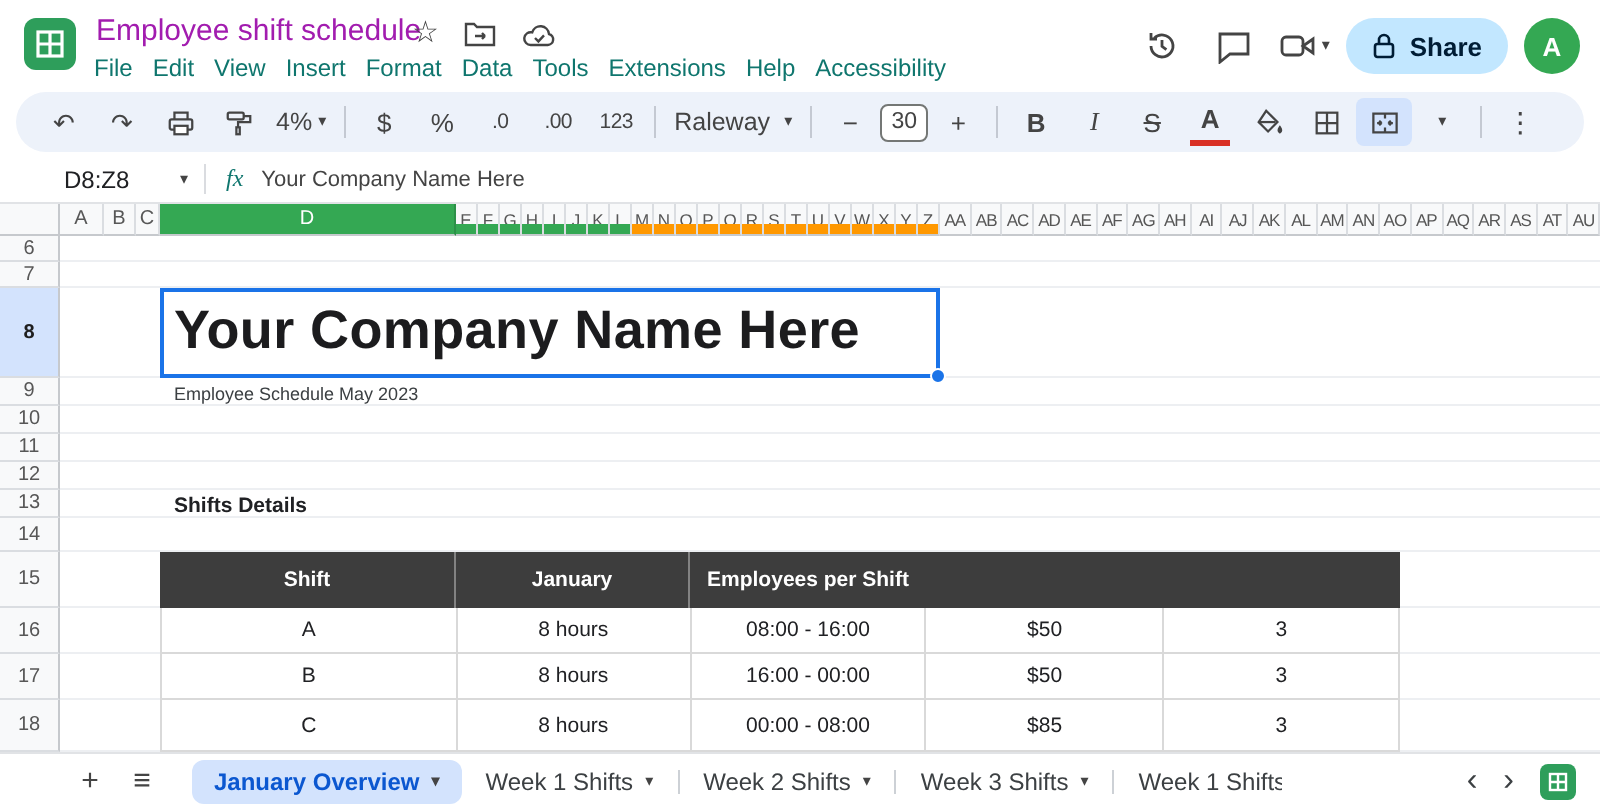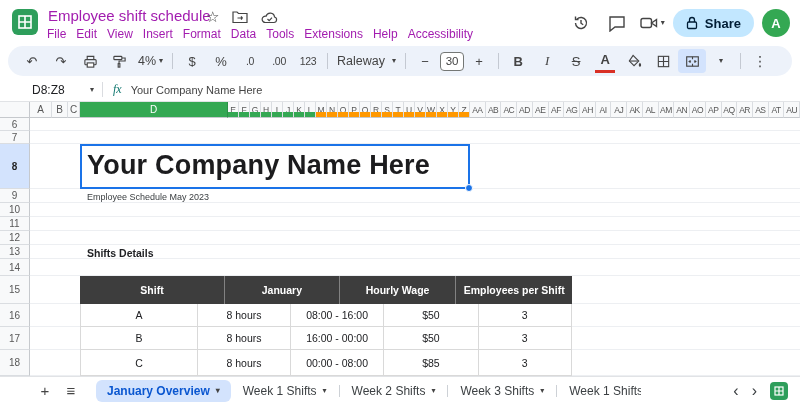--- a/index.html
+++ b/index.html
@@ -6,21 +6,21 @@
   body{width:800px;height:404px;overflow:hidden;background:#fff;
        font-family:"Liberation Sans",sans-serif;color:#1f1f1f;position:relative;}
   .app{position:absolute;inset:0;width:800px;height:404px;overflow:hidden;}
 
   
   .topbar{position:absolute;left:0;top:0;width:800px;height:46px;background:#fff;}
   .logo{position:absolute;left:12px;top:9px;width:26px;height:26px;}
   .doc-title{position:absolute;left:48px;top:7px;font-size:15px;color:#a21caf;white-space:nowrap;}
   .title-icons{position:absolute;left:206px;top:9px;display:flex;align-items:center;gap:13px;color:#444;}
   .star{font-size:15px;line-height:16px;}
-  .menubar{position:absolute;left:42px;top:25px;display:flex;font-size:12px;color:#a21caf;}
+  .menubar{position:absolute;left:42px;top:25px;display:flex;font-size:12px;color:#0f766e;}
   .menu-item{padding:2px 5px;border-radius:4px;cursor:default;white-space:nowrap;}
   .top-right{position:absolute;right:10px;top:8px;display:flex;align-items:center;gap:8px;height:30px;}
   .icon-btn{width:28px;height:28px;display:flex;align-items:center;justify-content:center;border-radius:50%;}
   .cam-group{display:flex;align-items:center;gap:2px;}
   .caret{font-size:8px;color:#444;line-height:8px;}
   .share-btn{display:flex;align-items:center;gap:7px;background:#c2e7ff;color:#001d35;
              height:28px;padding:0 13px;border-radius:14px;font-size:13px;font-weight:600;}
   .avatar{width:28px;height:28px;border-radius:50%;background:#34a853;color:#fff;
           display:flex;align-items:center;justify-content:center;font-size:13px;font-weight:700;}
 
@@ -77,21 +77,21 @@
 
   .selection-box{position:absolute;left:80px;top:42px;width:390px;height:45px;
                  border:2px solid #1a73e8;box-sizing:border-box;z-index:4;}
   .fill-handle{position:absolute;left:465px;top:82px;width:8px;height:8px;border-radius:50%;
                background:#1a73e8;border:1px solid #fff;box-sizing:border-box;z-index:5;}
   .company-title{position:absolute;left:87px;top:48px;font-size:27px;font-weight:700;color:#1c1c1e;
                  white-space:nowrap;z-index:3;letter-spacing:0.2px;}
   .subtitle{position:absolute;left:87px;top:90px;font-size:9px;color:#3c4043;z-index:3;}
   .section-heading{position:absolute;left:87px;top:145px;font-size:10.5px;font-weight:700;color:#202124;z-index:3;}
 
-  .sheet-table{position:absolute;left:80px;top:174px;width:492px;z-index:3;}
+  .sheet-table{position:absolute;left:80px;top:174px;width:620px;z-index:3;}
   .thead{display:flex;height:28px;background:#3d3d3d;}
   .th{color:#fff;font-size:10.5px;font-weight:700;display:flex;align-items:center;justify-content:center;
       box-sizing:border-box;border-right:1px solid #828282;overflow:hidden;}
   .th:last-child{border-right:none;}
   .trow{display:flex;border-left:1px solid #d9d9d9;}
   .td{font-size:10.5px;color:#202124;display:flex;align-items:center;justify-content:center;background:#fff;
       box-sizing:border-box;border-right:1px solid #d9d9d9;border-bottom:1px solid #d9d9d9;overflow:hidden;}
   .w0{width:148px;}.w1{width:117px;}.w2{width:118px;}.w3{width:119px;}.w4{width:118px;}
   .rh23{height:23px;}.rh26{height:26px;}
 
@@ -360,21 +360,20 @@
     <div class="company-title">Your Company Name Here</div>
     <div class="selection-box"></div>
     <div class="fill-handle"></div>
     <div class="subtitle">Employee Schedule May 2023</div>
     <div class="section-heading">Shifts Details</div>
 
     <div class="sheet-table">
       <div class="thead">
         <div class="th w0">Shift</div>
         <div class="th w1">January</div>
-        <div class="th w3">Hourly Wage</div>
         <div class="th w4">Employees per Shift</div>
       </div>
       <div class="trow">
         <div class="td w0 rh23">A</div>
         <div class="td w1 rh23">8 hours</div>
         <div class="td w2 rh23">08:00 - 16:00</div>
         <div class="td w3 rh23">$50</div>
         <div class="td w4 rh23">3</div>
       </div>
       <div class="trow">

